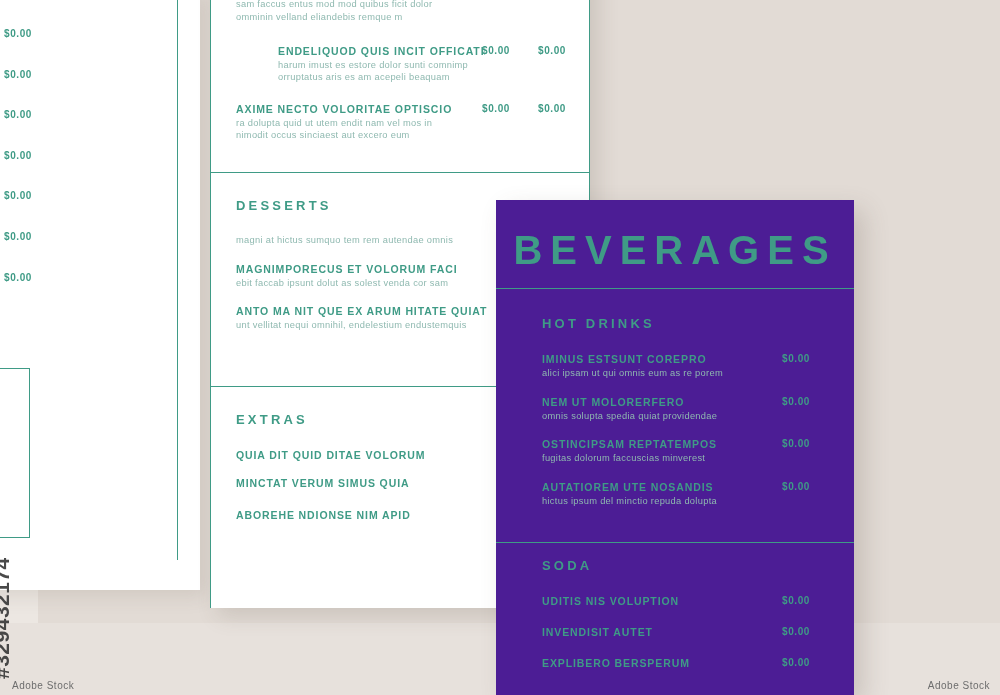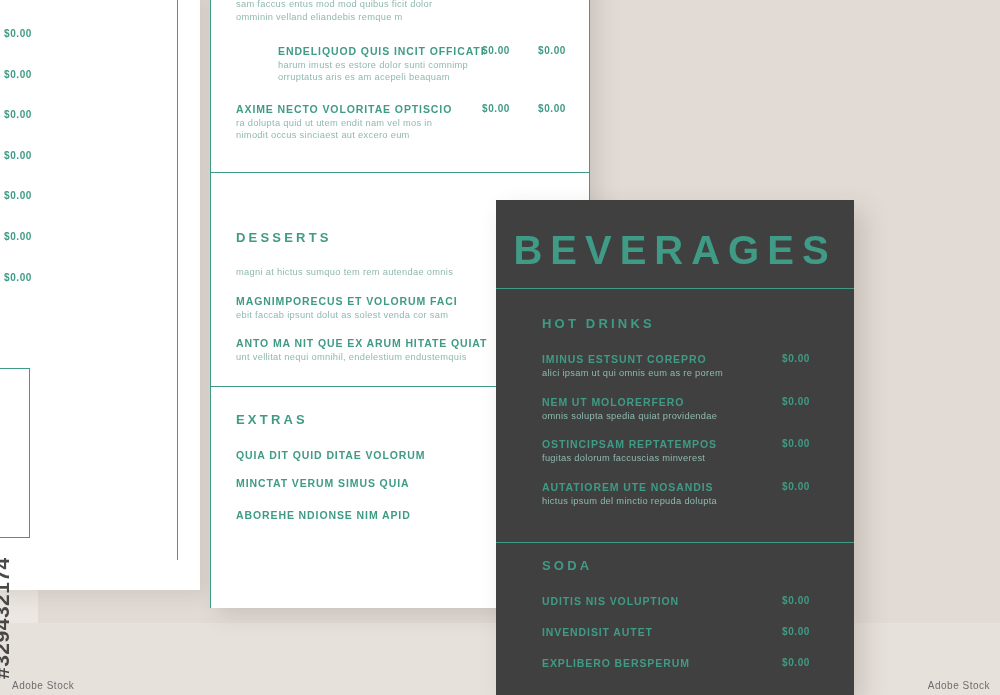--- a/index.html
+++ b/index.html
@@ -71,21 +71,21 @@
     box-sizing: border-box;
   }
 
   
   .sheet-bev {
     position: absolute;
     left: 496px;
     top: 200px;
     width: 358px;
     height: 495px;
-    background: #404040;
+    background: #4c1d95;
     box-shadow: 10px 10px 24px rgba(90,75,65,0.2);
   }
 
   .sec-title {
     color: #3f9b86;
     font-size: 13px;
     font-weight: bold;
     letter-spacing: 3.2px;
     text-transform: uppercase;
   }
@@ -333,21 +333,21 @@
       <div class="item-name nm">AXIME NECTO VOLORITAE OPTISCIO</div>
       <div class="item-desc" style="white-space:pre-line;">ra dolupta quid ut utem endit nam vel mos in
 nimodit occus sinciaest aut excero eum</div>
       <div class="price p1">$0.00</div>
       <div class="price p2">$0.00</div>
     </div>
   </div>
 
   <div class="c-divider" style="top:202px;"></div>
 
-  <div class="c-sec" style="top:228px;margin-top:32px;">
+  <div class="c-sec" style="top:228px;">
     <span class="sec-title">DESSERTS</span>
 
     <div class="c-item">
       <div class="item-desc">magni at hictus sumquo tem rem autendae omnis</div>
     </div>
     <div class="c-item">
       <div class="item-name">MAGNIMPORECUS ET VOLORUM FACI</div>
       <div class="item-desc">ebit faccab ipsunt dolut as solest venda cor sam</div>
     </div>
     <div class="c-item">

